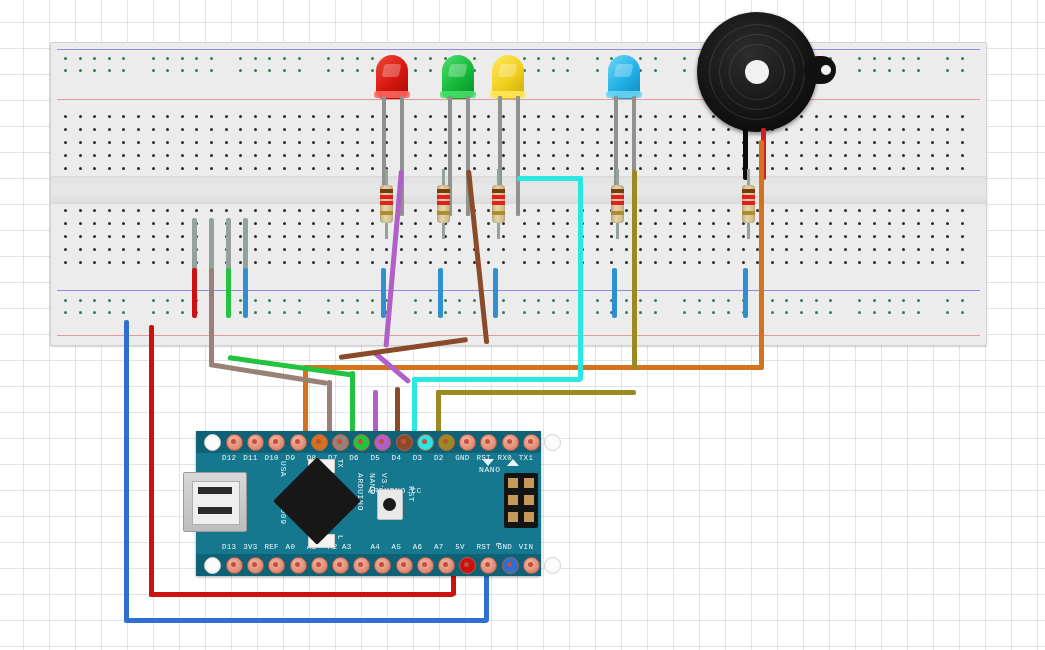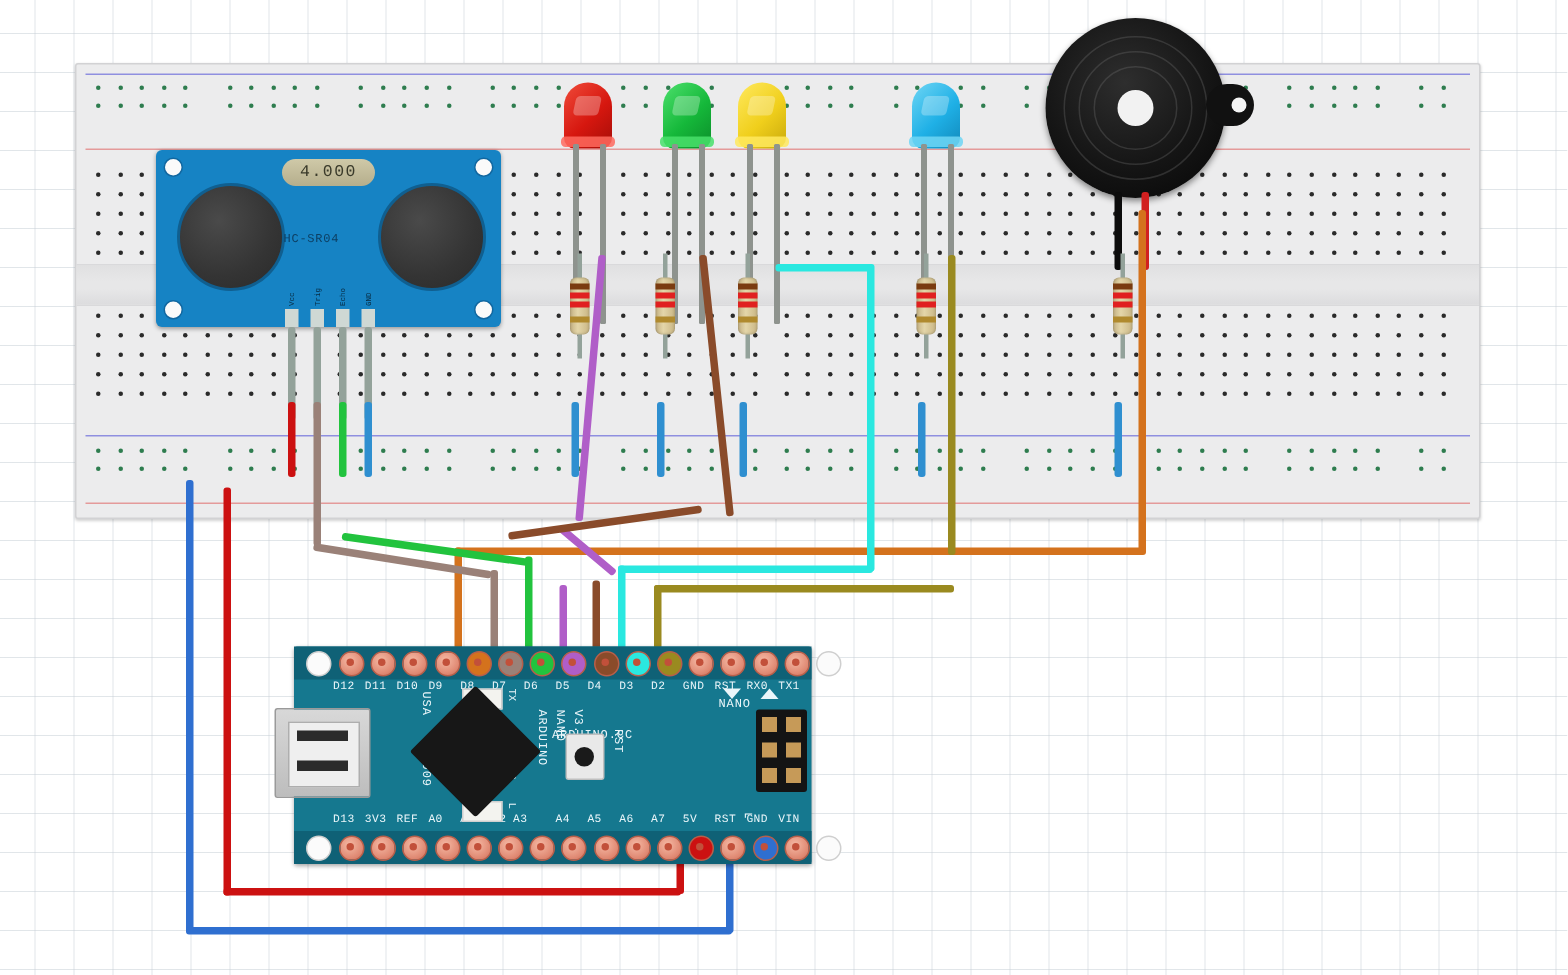--- a/index.html
+++ b/index.html
@@ -957,38 +957,20 @@
         <i class="hole g" style="left:807.4px;top:268px"></i>
         <i class="hole g" style="left:822.0px;top:268px"></i>
         <i class="hole g" style="left:836.6px;top:268px"></i>
         <i class="hole g" style="left:851.2px;top:268px"></i>
         <i class="hole g" style="left:865.8px;top:268px"></i>
         <i class="hole g" style="left:895.0px;top:268px"></i>
         <i class="hole g" style="left:909.6px;top:268px"></i>
       </div>
   </div>
 
-  <div id="sr04" class="abs">
-    <div class="cap l"></div>
-    <div class="cap r"></div>
-    <div class="xtal">4.000</div>
-    <div class="name">HC-SR04</div>
-    <div class="scr tl"></div>
-    <div class="scr tr"></div>
-    <div class="scr bl"></div>
-    <div class="scr br"></div>
-    <div class="plabel" style="left:88px">Vcc</div>
-    <div class="plabel" style="left:105px">Trig</div>
-    <div class="plabel" style="left:122px">Echo</div>
-    <div class="plabel" style="left:139px">GND</div>
-    <div class="pinpad" style="left:86px"></div>
-    <div class="pinpad" style="left:103px"></div>
-    <div class="pinpad" style="left:120px"></div>
-    <div class="pinpad" style="left:137px"></div>
-  </div>
 
   <div class="w wv abs" style="left:192px;top:218px;height:62px;background:#93a29a"></div>
   <div class="w wv abs" style="left:209px;top:218px;height:62px;background:#93a29a"></div>
   <div class="w wv abs" style="left:226px;top:218px;height:62px;background:#93a29a"></div>
   <div class="w wv abs" style="left:243px;top:218px;height:62px;background:#93a29a"></div>
 
   <div class="led abs" style="left:376px;top:55px">
     <div class="bulb" style="background:linear-gradient(135deg,#f04b3a,#d6170f 55%,#a50d08)"></div>
     <div class="rim" style="background:#ff6a5e"></div>
   </div>

